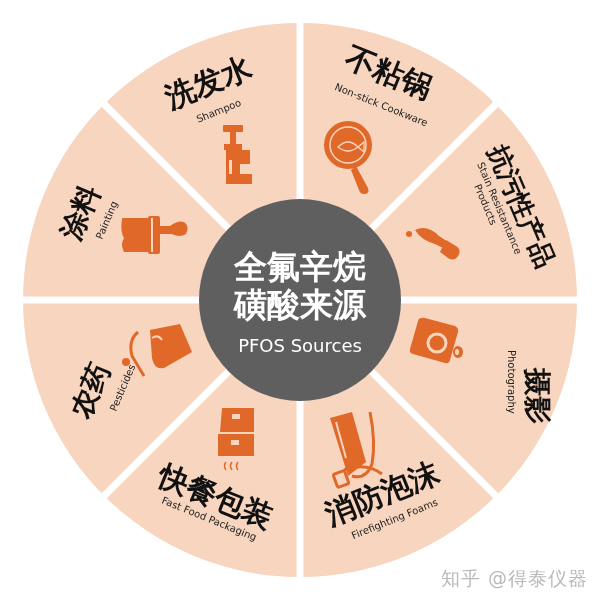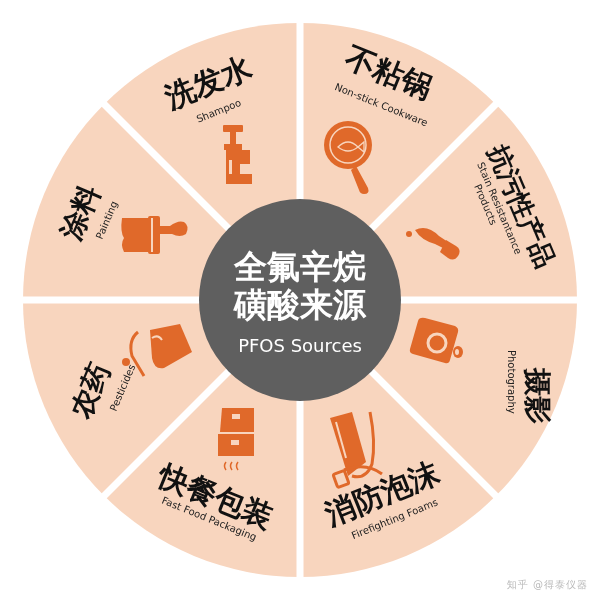--- a/index.html
+++ b/index.html
@@ -2,21 +2,21 @@
 <html><head>
 <meta charset="utf-8">
 <style>
   html, body { margin:0; padding:0; background:#ffffff; }
   body { width:600px; height:600px; position:relative; overflow:hidden; font-family:"DejaVu Sans", sans-serif; }
   #wheel { position:absolute; left:0; top:0; width:600px; height:600px; }
   .zh { font-family:"DejaVu Sans", sans-serif; font-weight:bold; fill:#111111; }
   .en { font-family:"DejaVu Sans", sans-serif; fill:#222222; }
   .center-zh { font-family:"DejaVu Sans", sans-serif; font-weight:bold; fill:#ffffff; }
   .center-en { font-family:"DejaVu Sans", sans-serif; fill:#ffffff; }
-  .watermark { position:absolute; right:12px; bottom:8px; font-size:10px; color:#b9b9b9; font-family:"DejaVu Sans", sans-serif; letter-spacing:1px; }
+  .watermark { position:absolute; right:12px; bottom:8px; font-size:19px; color:#b9b9b9; font-family:"DejaVu Sans", sans-serif; letter-spacing:1px; }
 </style>
 </head>
 <body>
 
 <svg id="wheel" viewBox="0 0 600 600">
 
   <circle cx="300" cy="300" r="277" fill="#f8d5be"></circle>
 
   <g stroke="#ffffff" stroke-width="7">
     <line x1="300" y1="18" x2="300" y2="582"></line>

